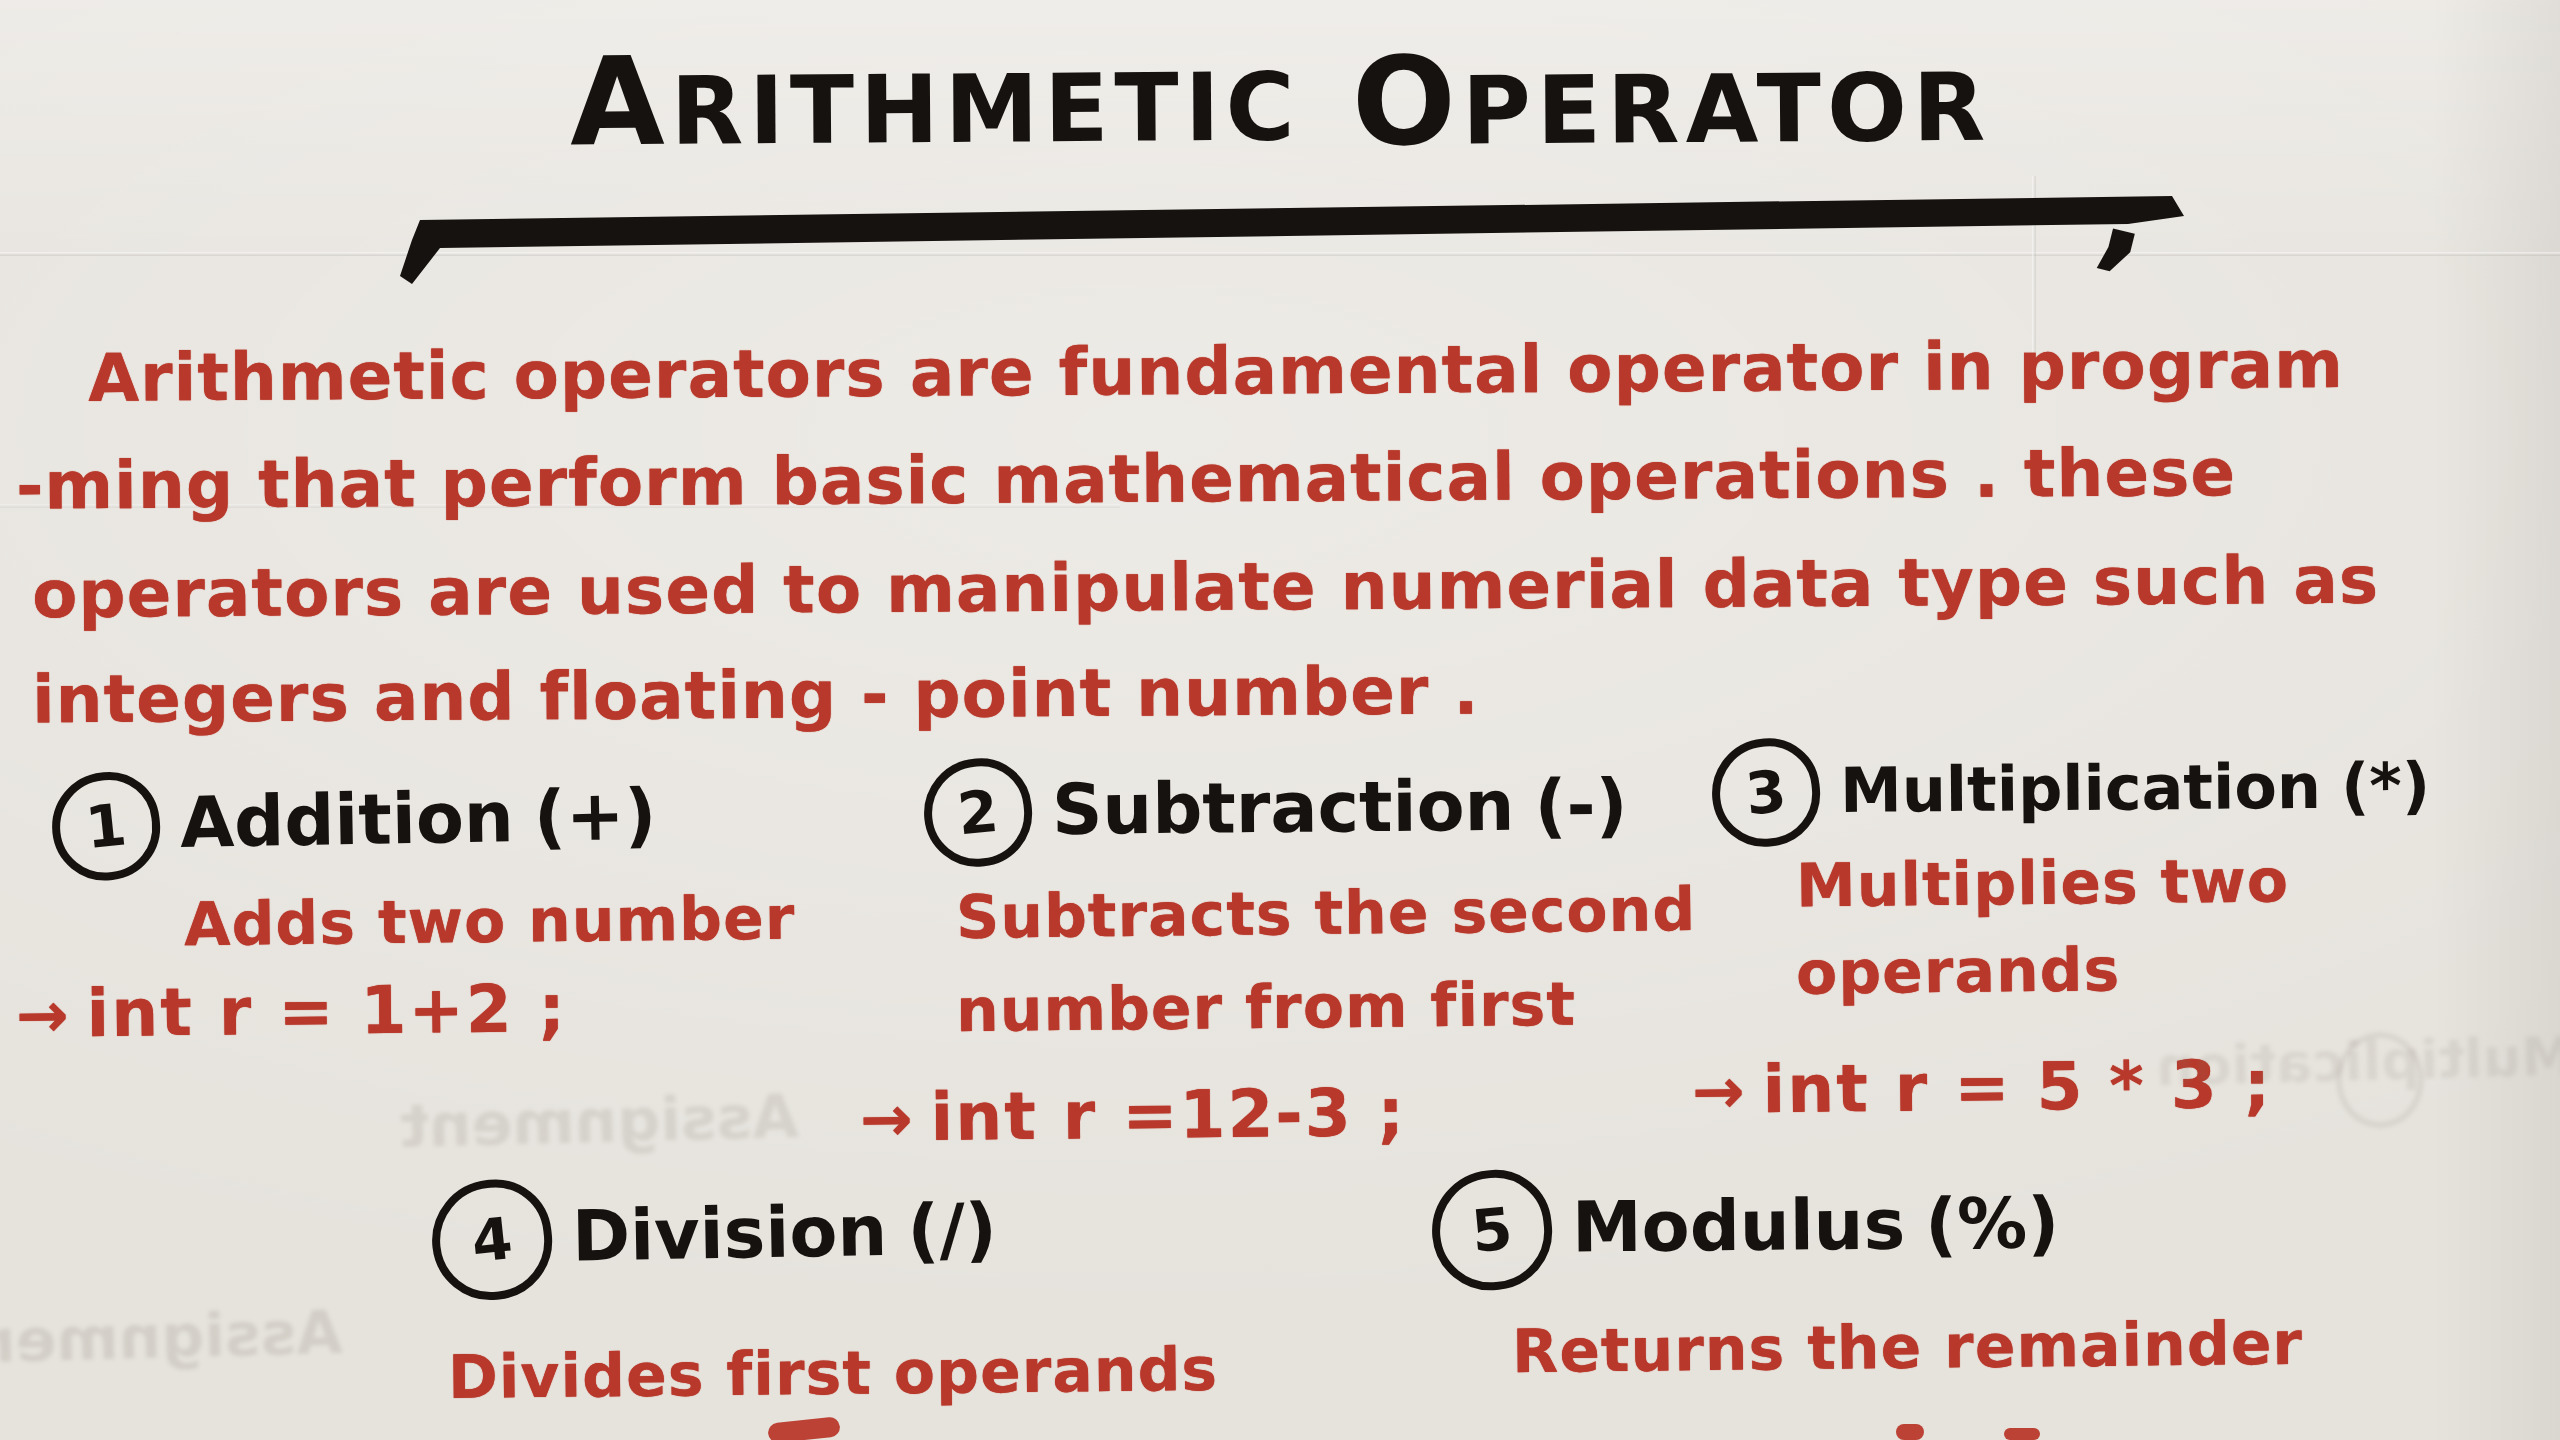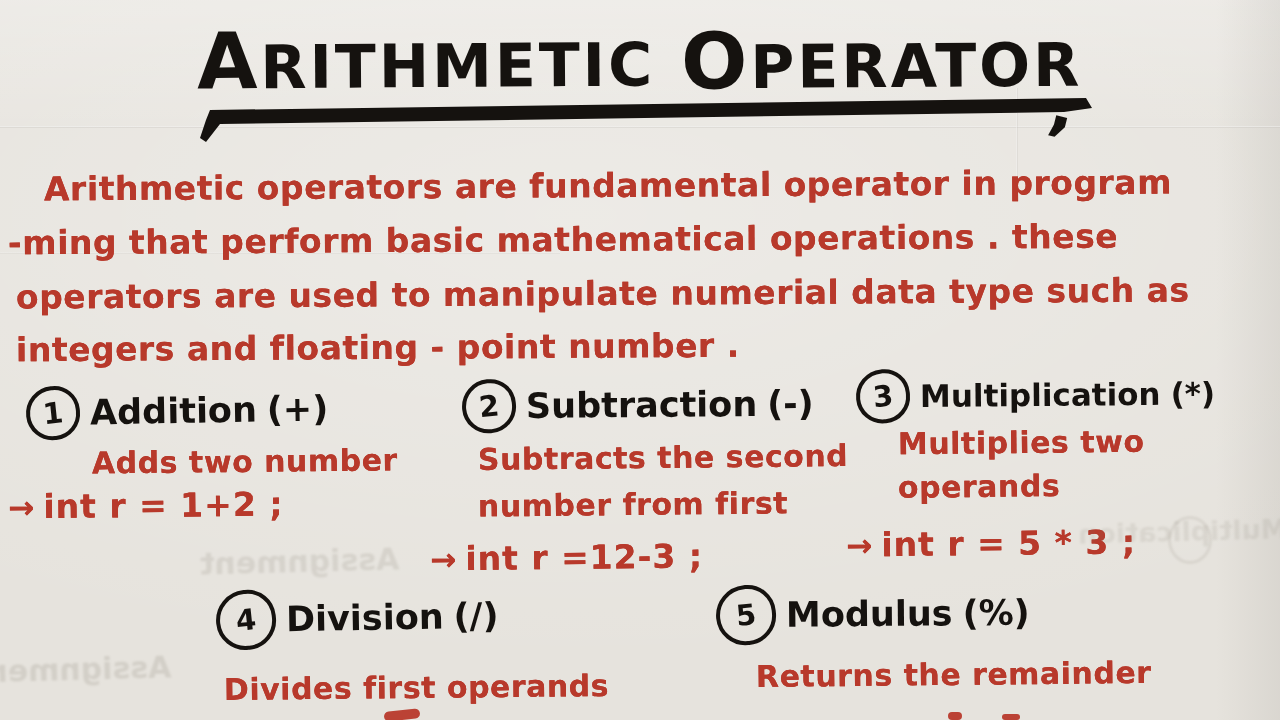--- a/index.html
+++ b/index.html
@@ -8,21 +8,21 @@
     background:
       linear-gradient(90deg, rgba(0,0,0,0) 95%, rgba(110,104,96,.10) 100%),
       linear-gradient(180deg, rgba(255,255,255,.25) 0%, rgba(255,255,255,0) 18%),
       radial-gradient(120% 90% at 45% 30%, rgba(255,255,255,.28), rgba(0,0,0,0) 70%),
       #e6e3dd;
     font-family:"DejaVu Sans","Liberation Sans",sans-serif;
   }
   .abs{position:absolute;white-space:nowrap;}
   
   .title{top:16px;left:0;width:100%;text-align:center;color:#15120f;
-         font-weight:bold;font-size:60px;letter-spacing:3px;line-height:1.15;}
+         font-weight:bold;font-size:47px;letter-spacing:3px;line-height:1.15;}
   .title-word{display:inline-block;text-transform:uppercase;transform:rotate(-.4deg);}
   .title-word::first-letter{font-size:1.3em;}
   .title-word+.title-word{margin-left:26px;}
   .title-tick{top:70px;left:1052px;color:#15120f;font-size:64px;font-weight:bold;transform:rotate(14deg);}
   .underline{top:98px;left:198px;}
   
   .crease-h{height:2px;background:linear-gradient(180deg,rgba(255,255,255,.6),rgba(140,134,126,.22));}
   .crease-v{width:2px;background:linear-gradient(90deg,rgba(255,255,255,.55),rgba(140,134,126,.20));}
   
   .red{color:#b8392b;font-weight:bold;text-shadow:0 0 .5px #b8392b;}

